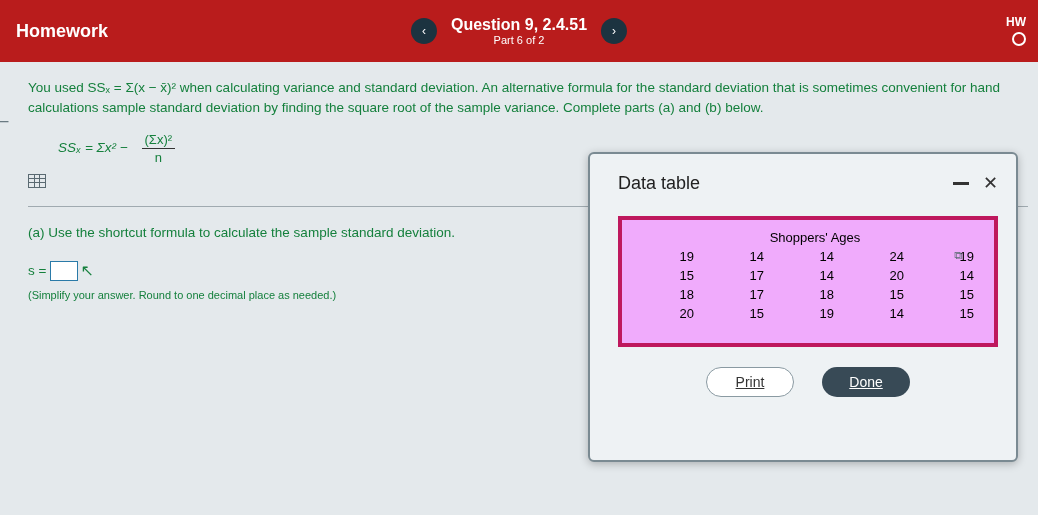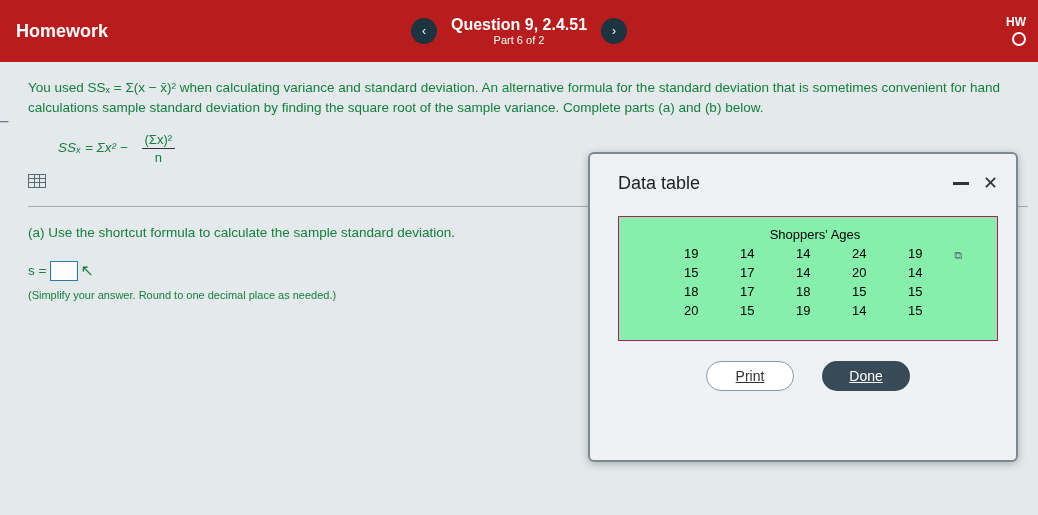--- a/index.html
+++ b/index.html
@@ -87,26 +87,26 @@
     border-radius: 6px;
     box-shadow: 0 2px 8px rgba(0,0,0,.25);
     padding: 18px 18px 14px 28px;
   }
   .dlg-head { display: flex; align-items: center; justify-content: space-between; margin-bottom: 22px;}
   .dlg-title { font-size: 18px; color: #222; }
   .dlg-ctrls { display: flex; gap: 14px; align-items: center; }
   .min-icon { width: 16px; height: 3px; background: #333; display:inline-block;}
   .x-icon { font-size: 18px; cursor:pointer; color:#333;}
   .data-box {
-    border: 1px solid #be185d;
+    border: 4px solid #be185d;
     padding: 10px 4px 22px 18px;
-    background: #86efac;
+    background: #f0abfc;
   }
   .tbl-title { text-align: center; font-size: 13px; margin-bottom: 4px; }
-  .data-grid { display: grid; grid-template-columns: repeat(5,38px); gap: 4px 18px; justify-content: center; font-size: 13px; text-align: left;}
+  .data-grid { display: grid; grid-template-columns: repeat(5,38px); gap: 4px 32px; justify-content: center; font-size: 13px; text-align: right;}
   .copy-icon { font-size: 11px; color:#5a6a72; margin-left:6px;}
   .dlg-btns { display:flex; justify-content:center; gap:28px; margin-top:20px;}
   .pill {
     min-width: 88px; height: 30px; border-radius: 16px;
     display:flex; align-items:center; justify-content:center;
     font-size: 14px; cursor:pointer;text-decoration:underline;
   }
   .pill.print { background:#fff; border:1px solid #8a9aa2; color:#333;}
   .pill.done { background:#384a56; color:#fff;}
 </style>

